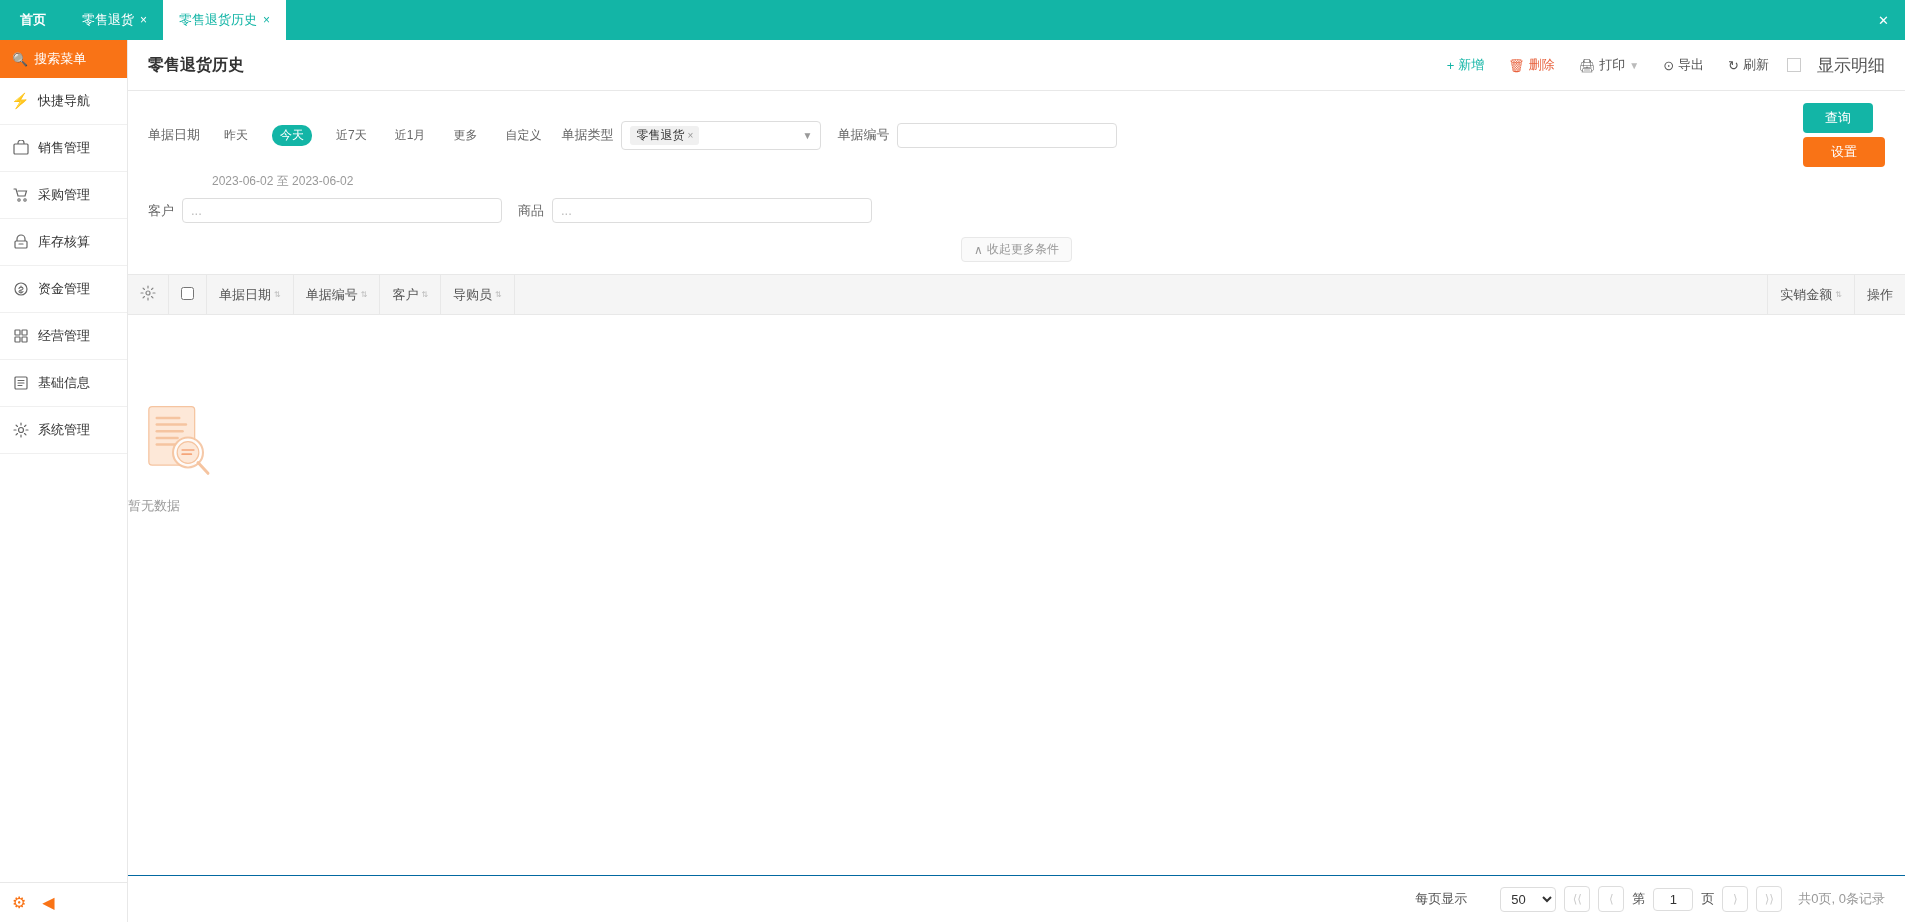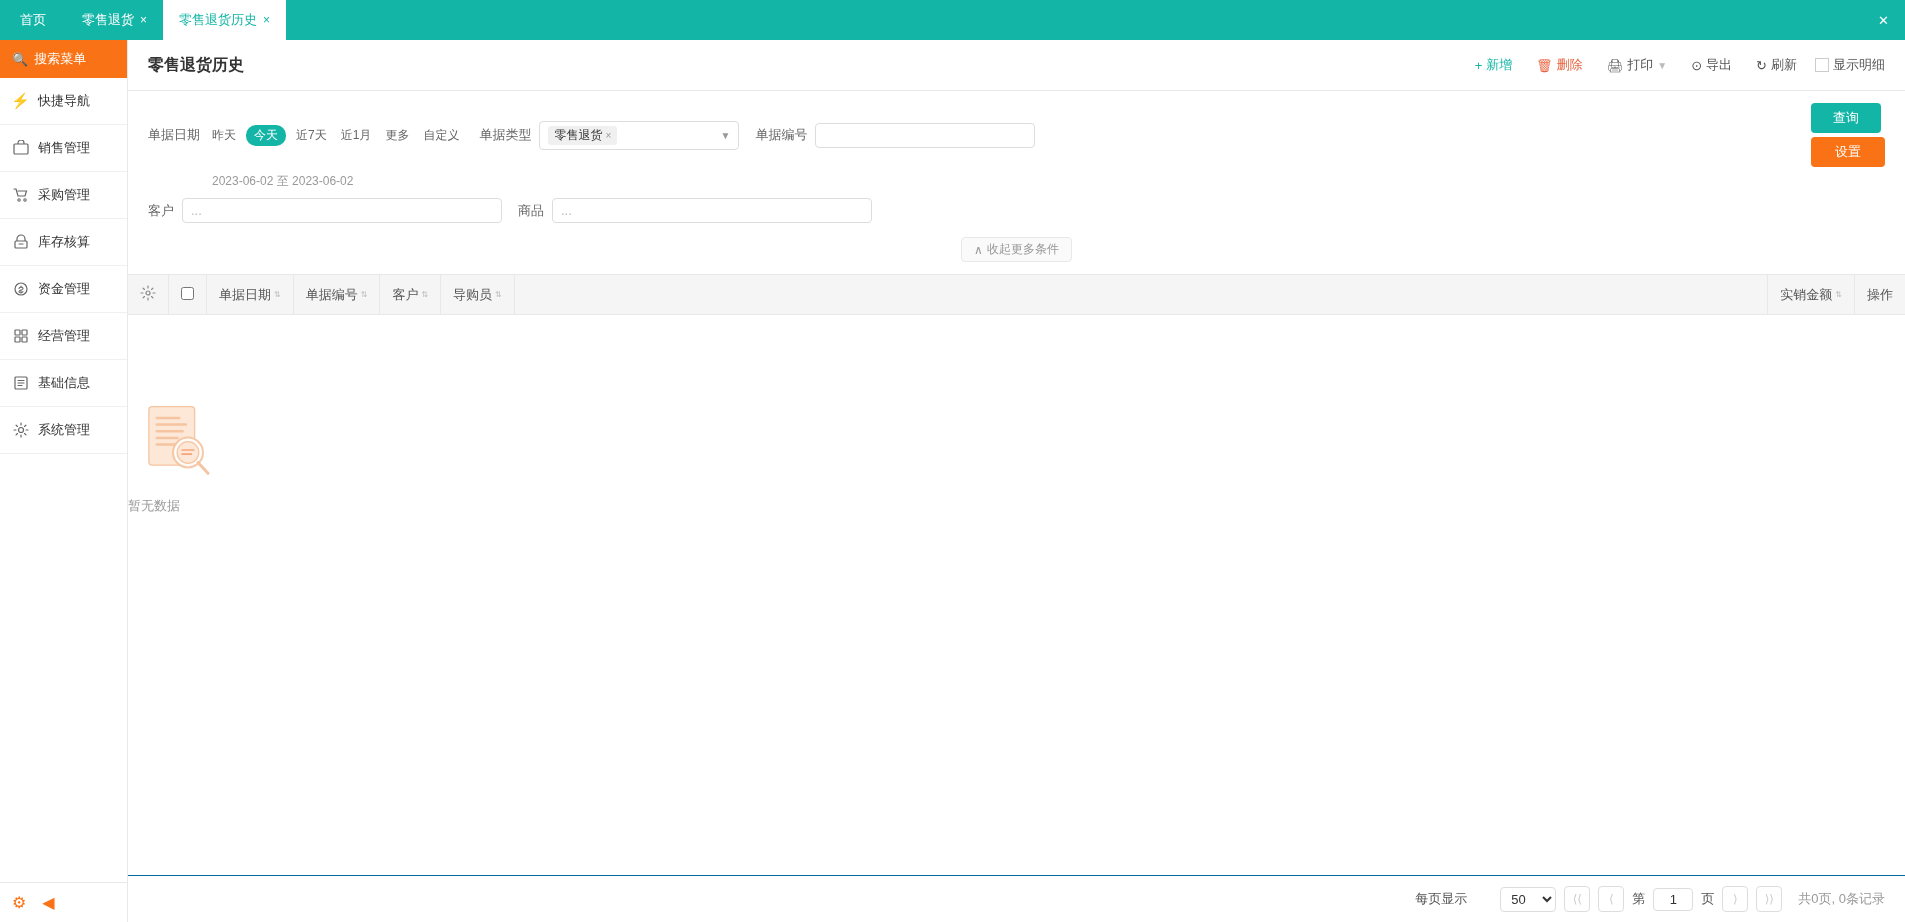--- a/index.html
+++ b/index.html
@@ -26,20 +26,21 @@
       align-items: center;
       padding: 0 16px;
       color: #fff;
       font-size: 13px;
       cursor: pointer;
       position: relative;
       white-space: nowrap;
     }
     .top-tab.home {
       padding: 16px 20px;
+      font-weight: bold;
     }
     .top-tab.active {
       background: #fff;
       color: #13b5a6;
     }
     .top-tab .close-btn {
       margin-left: 6px;
       font-size: 12px;
       cursor: pointer;
       color: inherit;
@@ -151,22 +152,22 @@
       border-radius: 3px;
     }
     .btn-add {
       color: #13b5a6;
       font-weight: 500;
     }
     .btn-delete { color: #e8613c; }
     .show-detail-label {
       display: flex;
       align-items: center;
-      gap: 4px;
-      font-size: 13px;
+      gap: 16px;
+      font-size: 17px;
       color: #555;
       cursor: pointer;
     }
     .show-detail-checkbox {
       width: 14px;
       height: 14px;
       border: 1px solid #ccc;
       background: #fff;
       display: inline-block;
     }
@@ -190,21 +191,22 @@
       align-items: center;
       gap: 8px;
     }
     .filter-label {
       color: #666;
       font-size: 13px;
       white-space: nowrap;
     }
     .filter-date-options {
       display: flex;
-      gap: 6px;
+      gap: 20px;
+      margin-left: 12px;
     }
     .date-opt {
       font-size: 12px;
       color: #666;
       cursor: pointer;
       padding: 2px 4px;
       border-radius: 3px;
     }
     .date-opt.active {
       background: #13b5a6;
@@ -293,21 +295,21 @@
     }
     .settings-btn {
       background: #f97316;
       color: #fff;
       border: none;
       border-radius: 4px;
       padding: 6px 18px;
       font-size: 13px;
       cursor: pointer;
       display: block;
-      width: 74px;
+      width: 82px;
       text-align: center;
     }
 
     
     .table-container {
       flex: 1;
       background: #fff;
       margin: 0;
       overflow: auto;
       position: relative;

